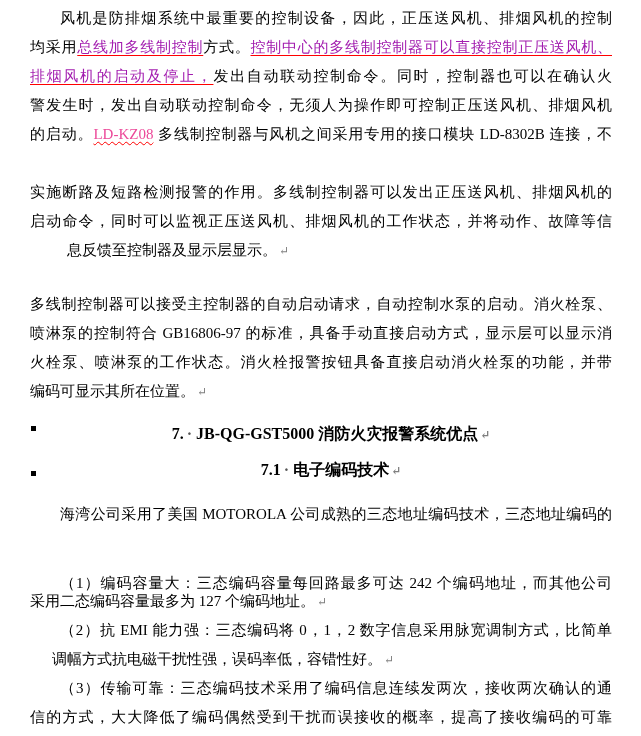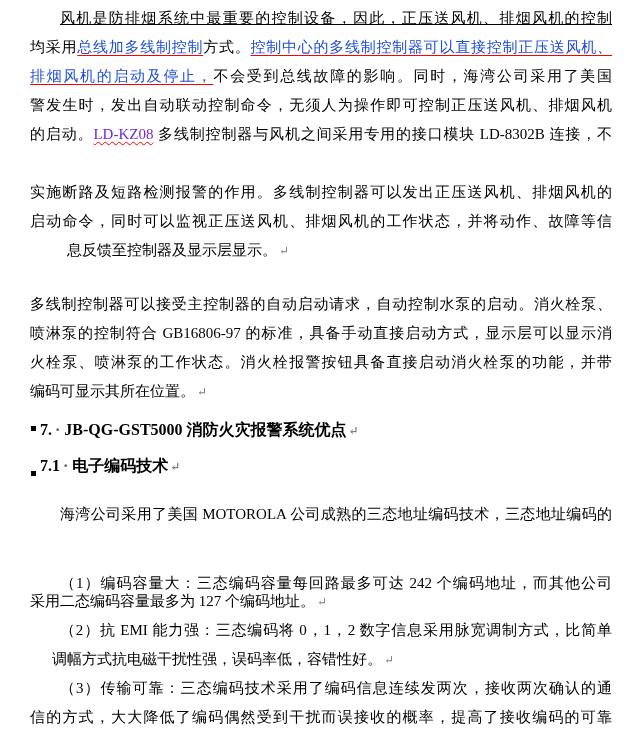--- a/index.html
+++ b/index.html
@@ -18,46 +18,46 @@
     font-size:15px;
     line-height:17px;
     height:17px;
     white-space:normal;
     overflow:visible;
   }
   .line.j{ text-align:justify; text-align-last:justify; }
   .line.ind{ padding-left:30px; width:552px; }
   .r-n{ color:#000000; }
   .r-ru{
-    color:#1d4ed8;
+    color:#a21caf;
     text-decoration:underline;
     text-decoration-color:#ff0000;
     text-decoration-thickness:1px;
     text-underline-offset:3px;
   }
   .r-wavy{
-    color:#6d28d9;
+    color:#ec4899;
     text-decoration:underline wavy #ff0000;
     text-decoration-thickness:1px;
     text-underline-offset:2px;
   }
   .r-mark{
     color:#808080;
     font-size:12px;
     margin-left:2px;
     text-decoration:none;
   }
   .line.h1,.line.h2{
     font-weight:bold;
     font-size:16px;
-    line-height:18px;
+    line-height:26px;
     height:18px;
     padding-left:10px;
     white-space:nowrap;
-    text-align:left;
+    text-align:center;
     text-align-last:auto;
   }
   .bullet-square{
     position:absolute;
     left:1px;
     width:5px;height:5px;
     background:#000000;
     display:block;
   }
   .h1 .bullet-square{ top:5px; }
@@ -65,23 +65,23 @@
   .space-dot{
     color:#555555;
     padding:0 4px 0 3px;
     font-weight:bold;
   }
 </style>
 </head>
 <body>
 
 <div class="page">
-    <div class="line body j ind" style="top: 10px; text-decoration: underline;"><span class="r-n">风机是防排烟系统中最重要的控制设备，因此，正压送风机、排烟风机的控制</span></div>
+    <div class="line body j ind" style="top: 10px;"><span class="r-n">风机是防排烟系统中最重要的控制设备，因此，正压送风机、排烟风机的控制</span></div>
     <div class="line body j" style="top: 39px;"><span class="r-n">均采用</span><span class="r-ru">总线加多线制控制</span><span class="r-n">方式。</span><span class="r-ru">控制中心的多线制控制器可以直接控制正压送风机、</span></div>
-    <div class="line body j" style="top: 68px;"><span class="r-ru">排烟风机的启动及停止，</span><span class="r-n">不会受到总线故障的影响。同时，海湾公司采用了美国</span></div>
+    <div class="line body j" style="top: 68px;"><span class="r-ru">排烟风机的启动及停止，</span><span class="r-n">发出自动联动控制命令。同时，控制器也可以在确认火</span></div>
     <div class="line body j" style="top: 97px;"><span class="r-n">警发生时，发出自动联动控制命令，无须人为操作即可控制正压送风机、排烟风机</span></div>
     <div class="line body j" style="top: 126px;"><span class="r-n">的启动。</span><span class="r-wavy">LD-KZ08</span><span class="r-n"> 多线制控制器与风机之间采用专用的接口模块 LD-8302B 连接，不</span></div>
     <div class="line body j" style="top: 184px;"><span class="r-n">实施断路及短路检测报警的作用。多线制控制器可以发出正压送风机、排烟风机的</span></div>
     <div class="line body j" style="top: 213px;"><span class="r-n">启动命令，同时可以监视正压送风机、排烟风机的工作状态，并将动作、故障等信</span></div>
     <div class="line body" style="top: 242px; margin-left: 37px;"><span class="r-n">息反馈至控制器及显示层显示。</span><span class="r-mark">↵</span></div>
     <div class="line body j" style="top: 296px;"><span class="r-n">多线制控制器可以接受主控制器的自动启动请求，自动控制水泵的启动。消火栓泵、</span></div>
     <div class="line body j" style="top: 325px;"><span class="r-n">喷淋泵的控制符合 GB16806-97 的标准，具备手动直接启动方式，显示层可以显示消</span></div>
     <div class="line body j" style="top: 354px;"><span class="r-n">火栓泵、喷淋泵的工作状态。消火栓报警按钮具备直接启动消火栓泵的功能，并带</span></div>
     <div class="line body" style="top: 383px;"><span class="r-n">编码可显示其所在位置。</span><span class="r-mark">↵</span></div>
     <div class="line h1" style="top: 421px;"><span class="bullet-square"></span><span>7.</span><span class="space-dot">·</span><span>JB-QG-GST5000 消防火灾报警系统优点</span><span class="r-mark">↵</span></div>

